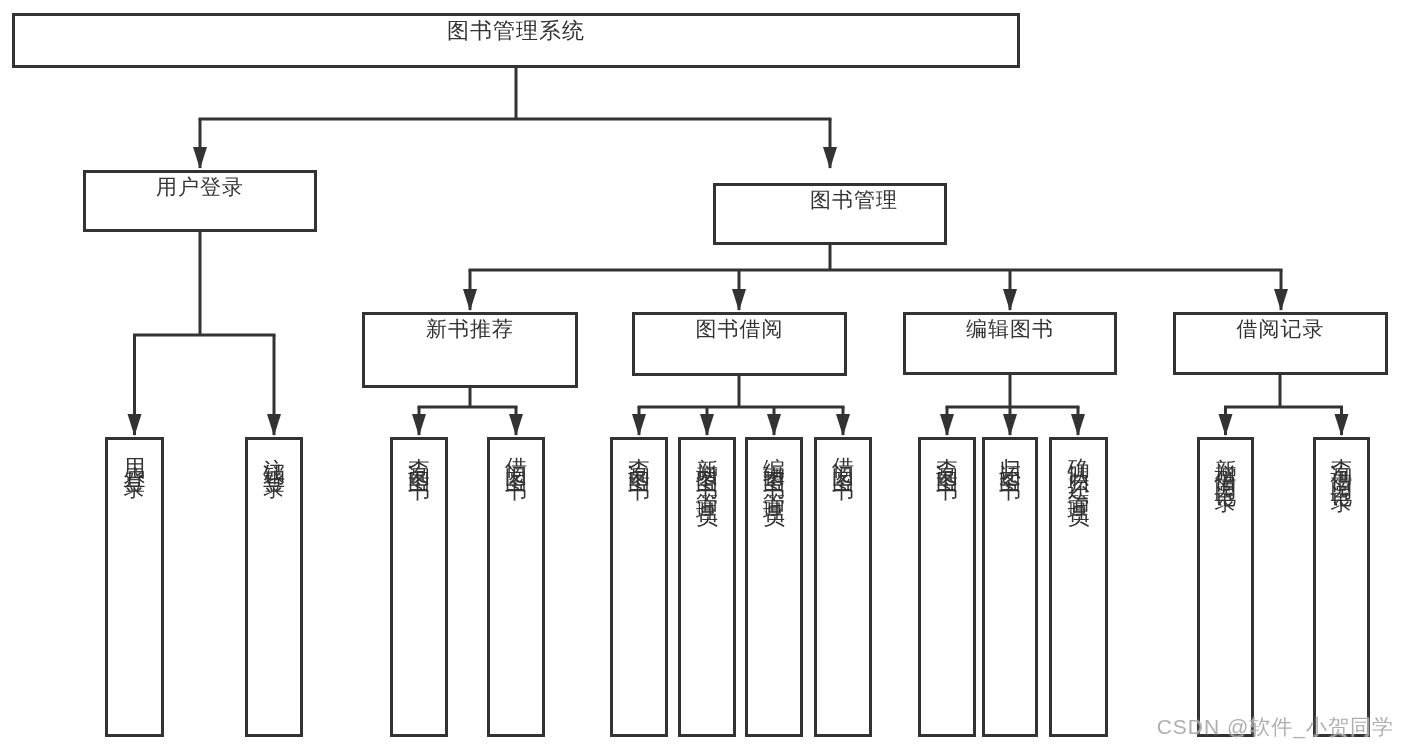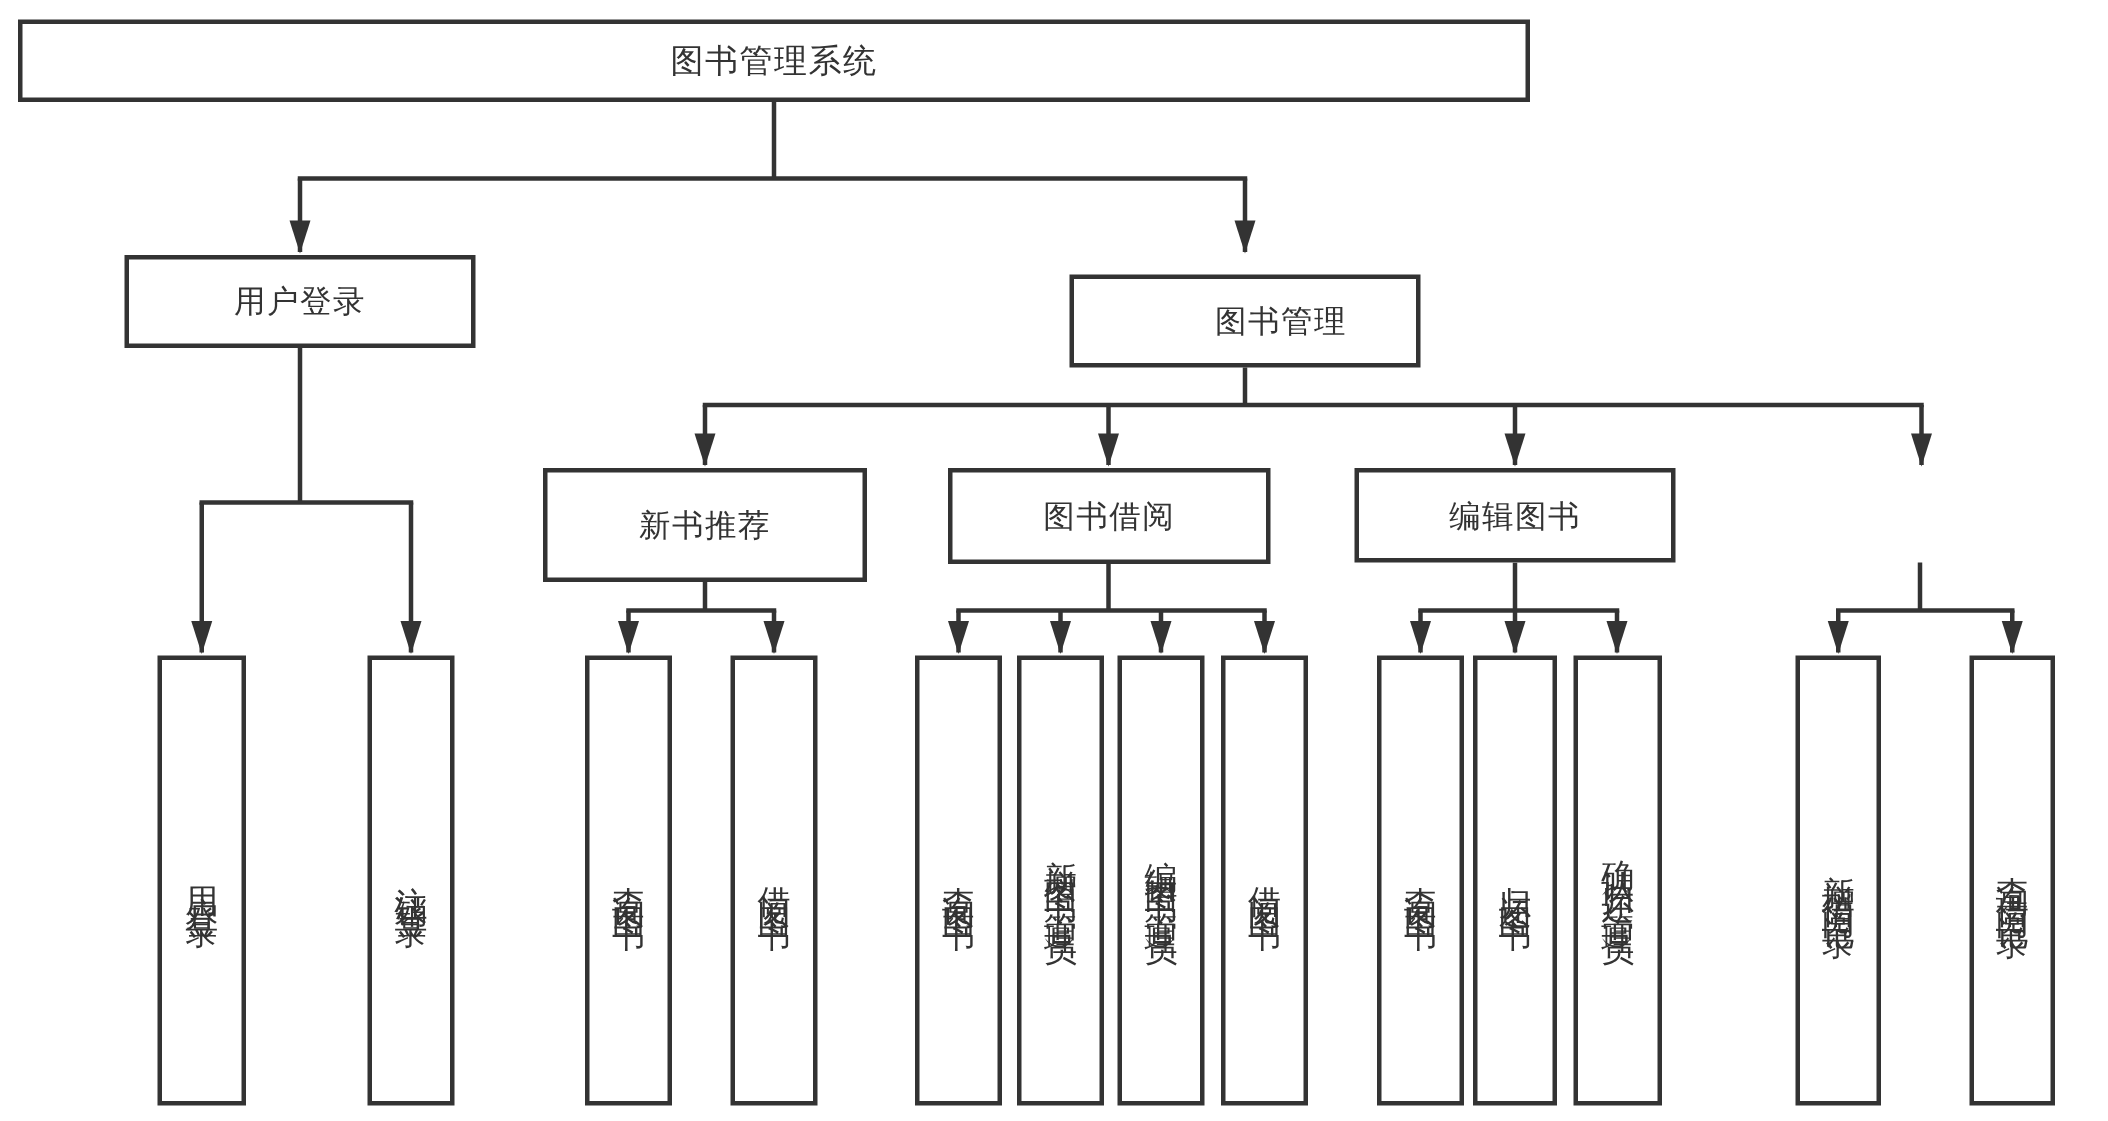--- a/index.html
+++ b/index.html
@@ -21,21 +21,21 @@
     top: 0;
     width: 1405px;
     height: 747px;
   }
   .node {
     position: absolute;
     box-sizing: border-box;
     border: 3px solid #333333;
     background: #ffffff;
     display: flex;
-    align-items: center;
+    align-items: flex-start;
     justify-content: center;
     color: #333333;
   }
   .hnode {
     font-size: 21px;
     letter-spacing: 1px;
   }
   .hnode.root {
     font-size: 22px;
   }
@@ -140,20 +140,23 @@
 
   <div class="node hnode" style="left:362px; top:312px; width:216px; height:76px;">
     <span>新书推荐</span>
   </div>
   <div class="node hnode" style="left:632px; top:312px; width:215px; height:64px;">
     <span>图书借阅</span>
   </div>
   <div class="node hnode" style="left:903px; top:312px; width:214px; height:63px;">
     <span>编辑图书</span>
   </div>
+  <div class="node hnode" style="left:1173px; top:312px; width:215px; height:63px;">
+    <span>借阅记录</span>
+  </div>
 
   <div class="node vnode" style="left:105px; top:437px; width:59px; height:300px;">
     <span>用户登录</span>
   </div>
   <div class="node vnode" style="left:245px; top:437px; width:58px; height:300px;">
     <span>注销登录</span>
   </div>
 
   <div class="node vnode" style="left:390px; top:437px; width:58px; height:300px;">
     <span>查询图书</span>
@@ -185,14 +188,15 @@
     <span>确认归还（管理员）</span>
   </div>
 
   <div class="node vnode" style="left:1197px; top:437px; width:57px; height:300px;">
     <span>新增借阅记录</span>
   </div>
   <div class="node vnode" style="left:1313px; top:437px; width:57px; height:300px;">
     <span>查询借阅记录</span>
   </div>
 
+  <div class="watermark">CSDN @软件_小贺同学</div>
 
 </div>
 
 </body></html>

